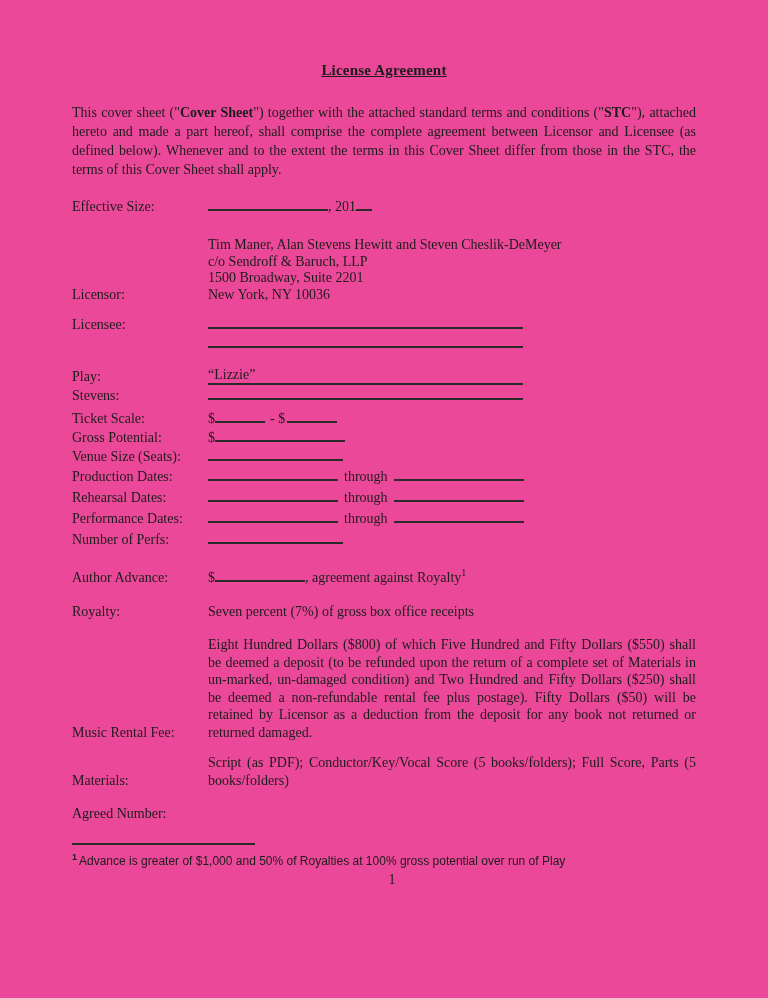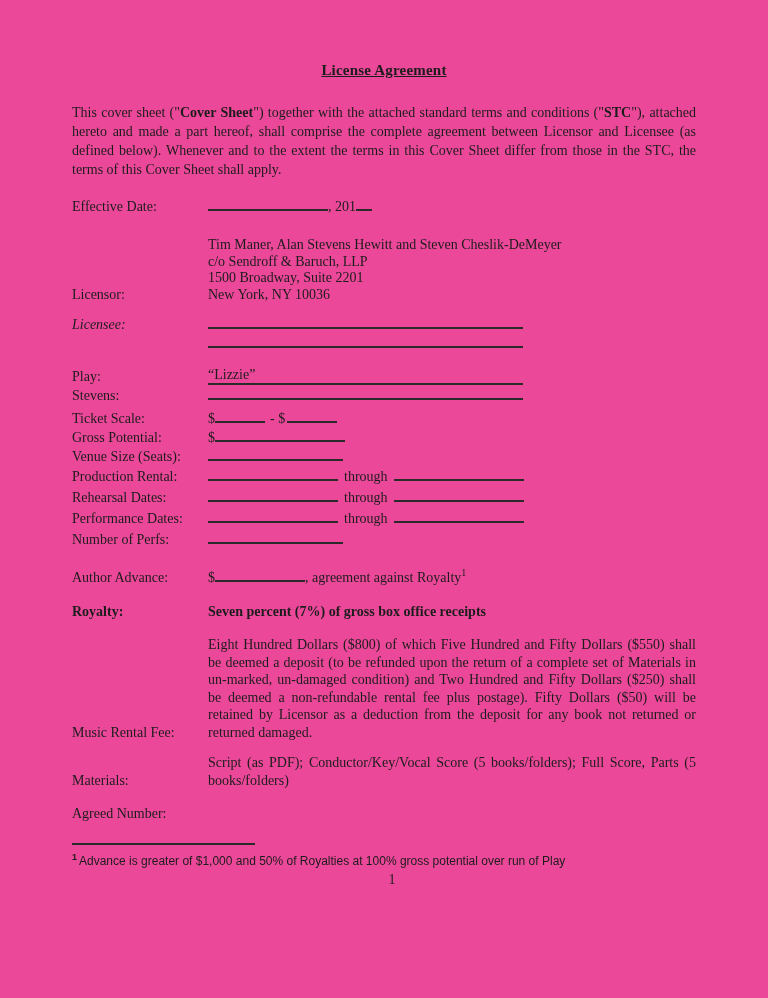--- a/index.html
+++ b/index.html
@@ -25,27 +25,27 @@
   .ul-50{width:50px;}
   .ul-130{width:130px;}
   .ul-135{width:135px;}
   .ul-90{width:90px;}
   .filled-line{display:inline-block;width:315px;border-bottom:2px solid #2a2a2a;}
   .sep{margin:0 2px 0 5px;}
   .connector{margin:0 6px 0 6px;}
   .licensor-lines div{line-height:16.5px;}
   .mt-effective{margin-top:17px;}
   .mt-licensor{margin-top:22px;}
-  .mt-licensee{margin-top:11px;font-style:italic;}
+  .mt-licensee{margin-top:11px;}
   .mt-play{margin-top:14px;}
   .mt-ticket{margin-top:4px;}
   .mt-production{margin-top:22px;}
   .prod-row{margin-top:1px;line-height:18px;}
   .mt-author{margin-top:18px;}
-  .mt-royalty{margin-top:17px;font-weight:bold;}
+  .mt-royalty{margin-top:17px;}
   .mt-music{margin-top:16px;}
   .mt-materials{margin-top:13px;}
   .mt-agreed{margin-top:16px;}
   .just{text-align:justify;line-height:17.5px;}
   sup.ref{font-size:10px;vertical-align:super;line-height:0;}
   .footnote-area{position:absolute;left:72px;right:56px;top:843px;}
   .fn-rule{width:183px;border-top:2px solid #2a2a2a;height:0;margin:0 0 5px 0;}
   .fn-text{font-family:"Liberation Sans","DejaVu Sans",sans-serif;font-size:12px;line-height:15px;color:#1c1c1c;}
   .fn-text sup{font-size:9px;font-weight:bold;vertical-align:super;margin-right:2px;}
   .page-number{text-align:center;margin-top:3px;font-size:14px;}
@@ -53,21 +53,21 @@
 </head>
 <body>
 
 <div class="page">
 
   <h1 class="title">License Agreement</h1>
 
   <p class="intro"><span>This cover sheet ("</span><b>Cover Sheet</b><span>") together with the attached standard terms and conditions ("</span><b>STC</b><span>"), attached hereto and made a part hereof, shall comprise the complete agreement between Licensor and Licensee (as defined below). Whenever and to the extent the terms in this Cover Sheet differ from those in the STC, the terms of this Cover Sheet shall apply.</span></p>
 
   <div class="row mt-effective">
-    <span class="label">Effective Date:</span>
+    <span class="label">Effective Size:</span>
     <span class="value"><span class="ul ul-120"></span><span>, 201</span><span class="ul ul-16"></span></span>
   </div>
 
   <div class="row mt-licensor">
     <span class="label">Licensor:</span>
     <span class="value licensor-lines">
       <div>Tim Maner, Alan Stevens Hewitt and Steven Cheslik-DeMeyer</div>
       <div>c/o Sendroff &amp; Baruch, LLP</div>
       <div>1500 Broadway, Suite 2201</div>
       <div>New York, NY 10036</div>
@@ -104,21 +104,21 @@
     <span class="label">Gross Potential:</span>
     <span class="value"><span>$</span><span class="ul ul-130"></span></span>
   </div>
 
   <div class="row">
     <span class="label">Venue Size (Seats):</span>
     <span class="value"><span class="ul ul-135"></span></span>
   </div>
 
   <div class="row mt-production prod-row">
-    <span class="label">Production Rental:</span>
+    <span class="label">Production Dates:</span>
     <span class="value"><span class="ul ul-130"></span><span class="connector">through</span><span class="ul ul-130"></span></span>
   </div>
 
   <div class="row prod-row">
     <span class="label">Rehearsal Dates:</span>
     <span class="value"><span class="ul ul-130"></span><span class="connector">through</span><span class="ul ul-130"></span></span>
   </div>
 
   <div class="row prod-row">
     <span class="label">Performance Dates:</span>

